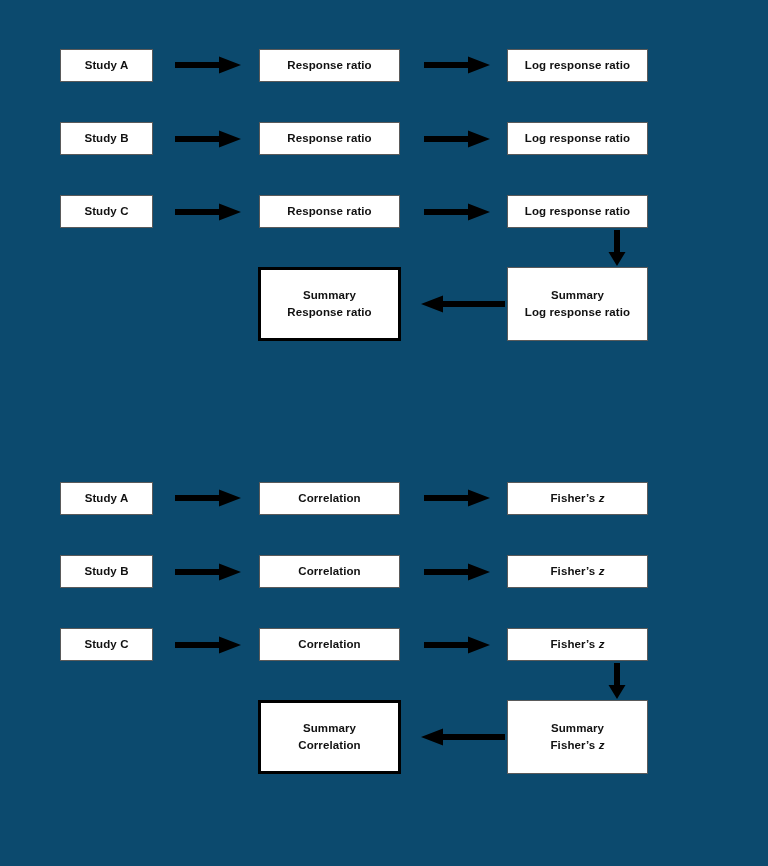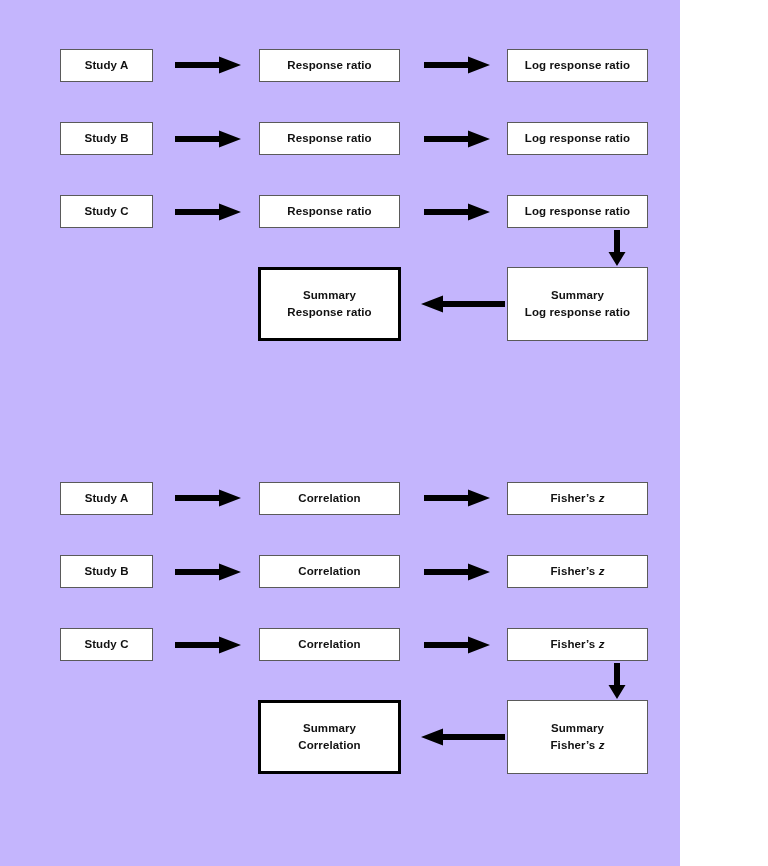--- a/index.html
+++ b/index.html
@@ -10,23 +10,23 @@
   }
   body {
     width: 768px;
     height: 866px;
     font-family: "Liberation Sans", sans-serif;
     color: #000000;
     overflow: hidden;
   }
   #canvas {
     position: relative;
-    width: 680px;
+    width: 768px;
     height: 866px;
-    background: #c4b5fd;
+    background: #0c4a6e;
   }
 
   
   .node {
     position: absolute;
     box-sizing: border-box;
     background: #ffffff;
     border: 1px solid #5a5a5a;
     display: flex;
     align-items: center;

